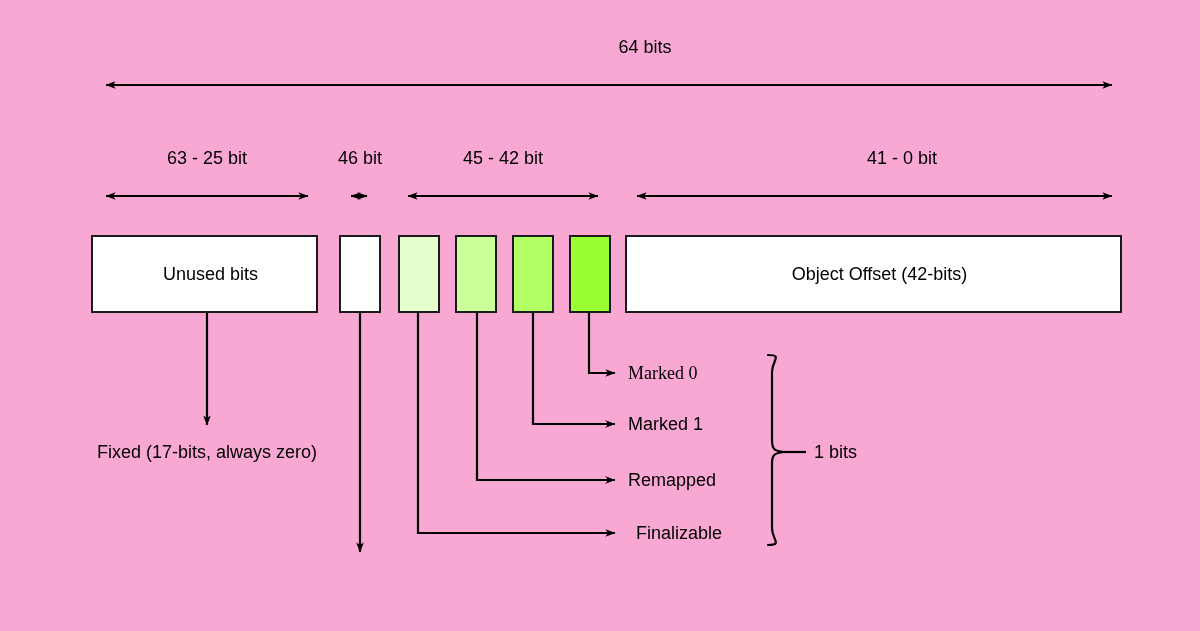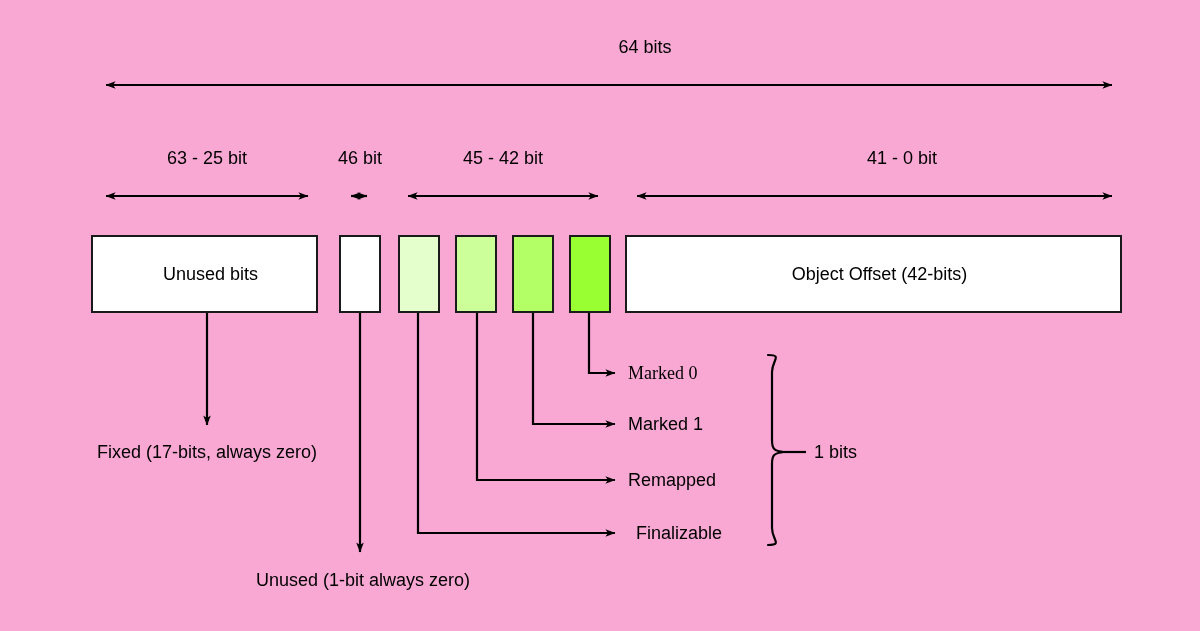--- a/index.html
+++ b/index.html
@@ -139,21 +139,20 @@
 
   <div class="box" style="left:512px; top:235px; width:42px; height:78px; background:#b3ff66;"></div>
 
   <div class="box" style="left:569px; top:235px; width:42px; height:78px; background:#99ff33;"></div>
 
   <div class="box" style="left:625px; top:235px; width:497px; height:78px; background:#ffffff;">
     <span class="box-label">Object Offset (42-bits)</span>
   </div>
 
   <div class="lbl lbl-center" style="left:207px; top:452px;">Fixed (17-bits, always zero)</div>
-  <div class="lbl lbl-center" style="left:363px; top:580px;">Unused (1-bit always zero)</div>
 
   <div class="lbl lbl-left" style="left:628px; top:373px;font-family:Liberation Serif, serif;">Marked 0</div>
   <div class="lbl lbl-left" style="left:628px; top:424px;">Marked 1</div>
   <div class="lbl lbl-left" style="left:628px; top:480px;">Remapped</div>
   <div class="lbl lbl-left" style="left:628px; top:533px;margin-left:8px;">Finalizable</div>
 
   <div class="lbl lbl-left" style="left:814px; top:452px;">1 bits</div>
 
 </div>
 

